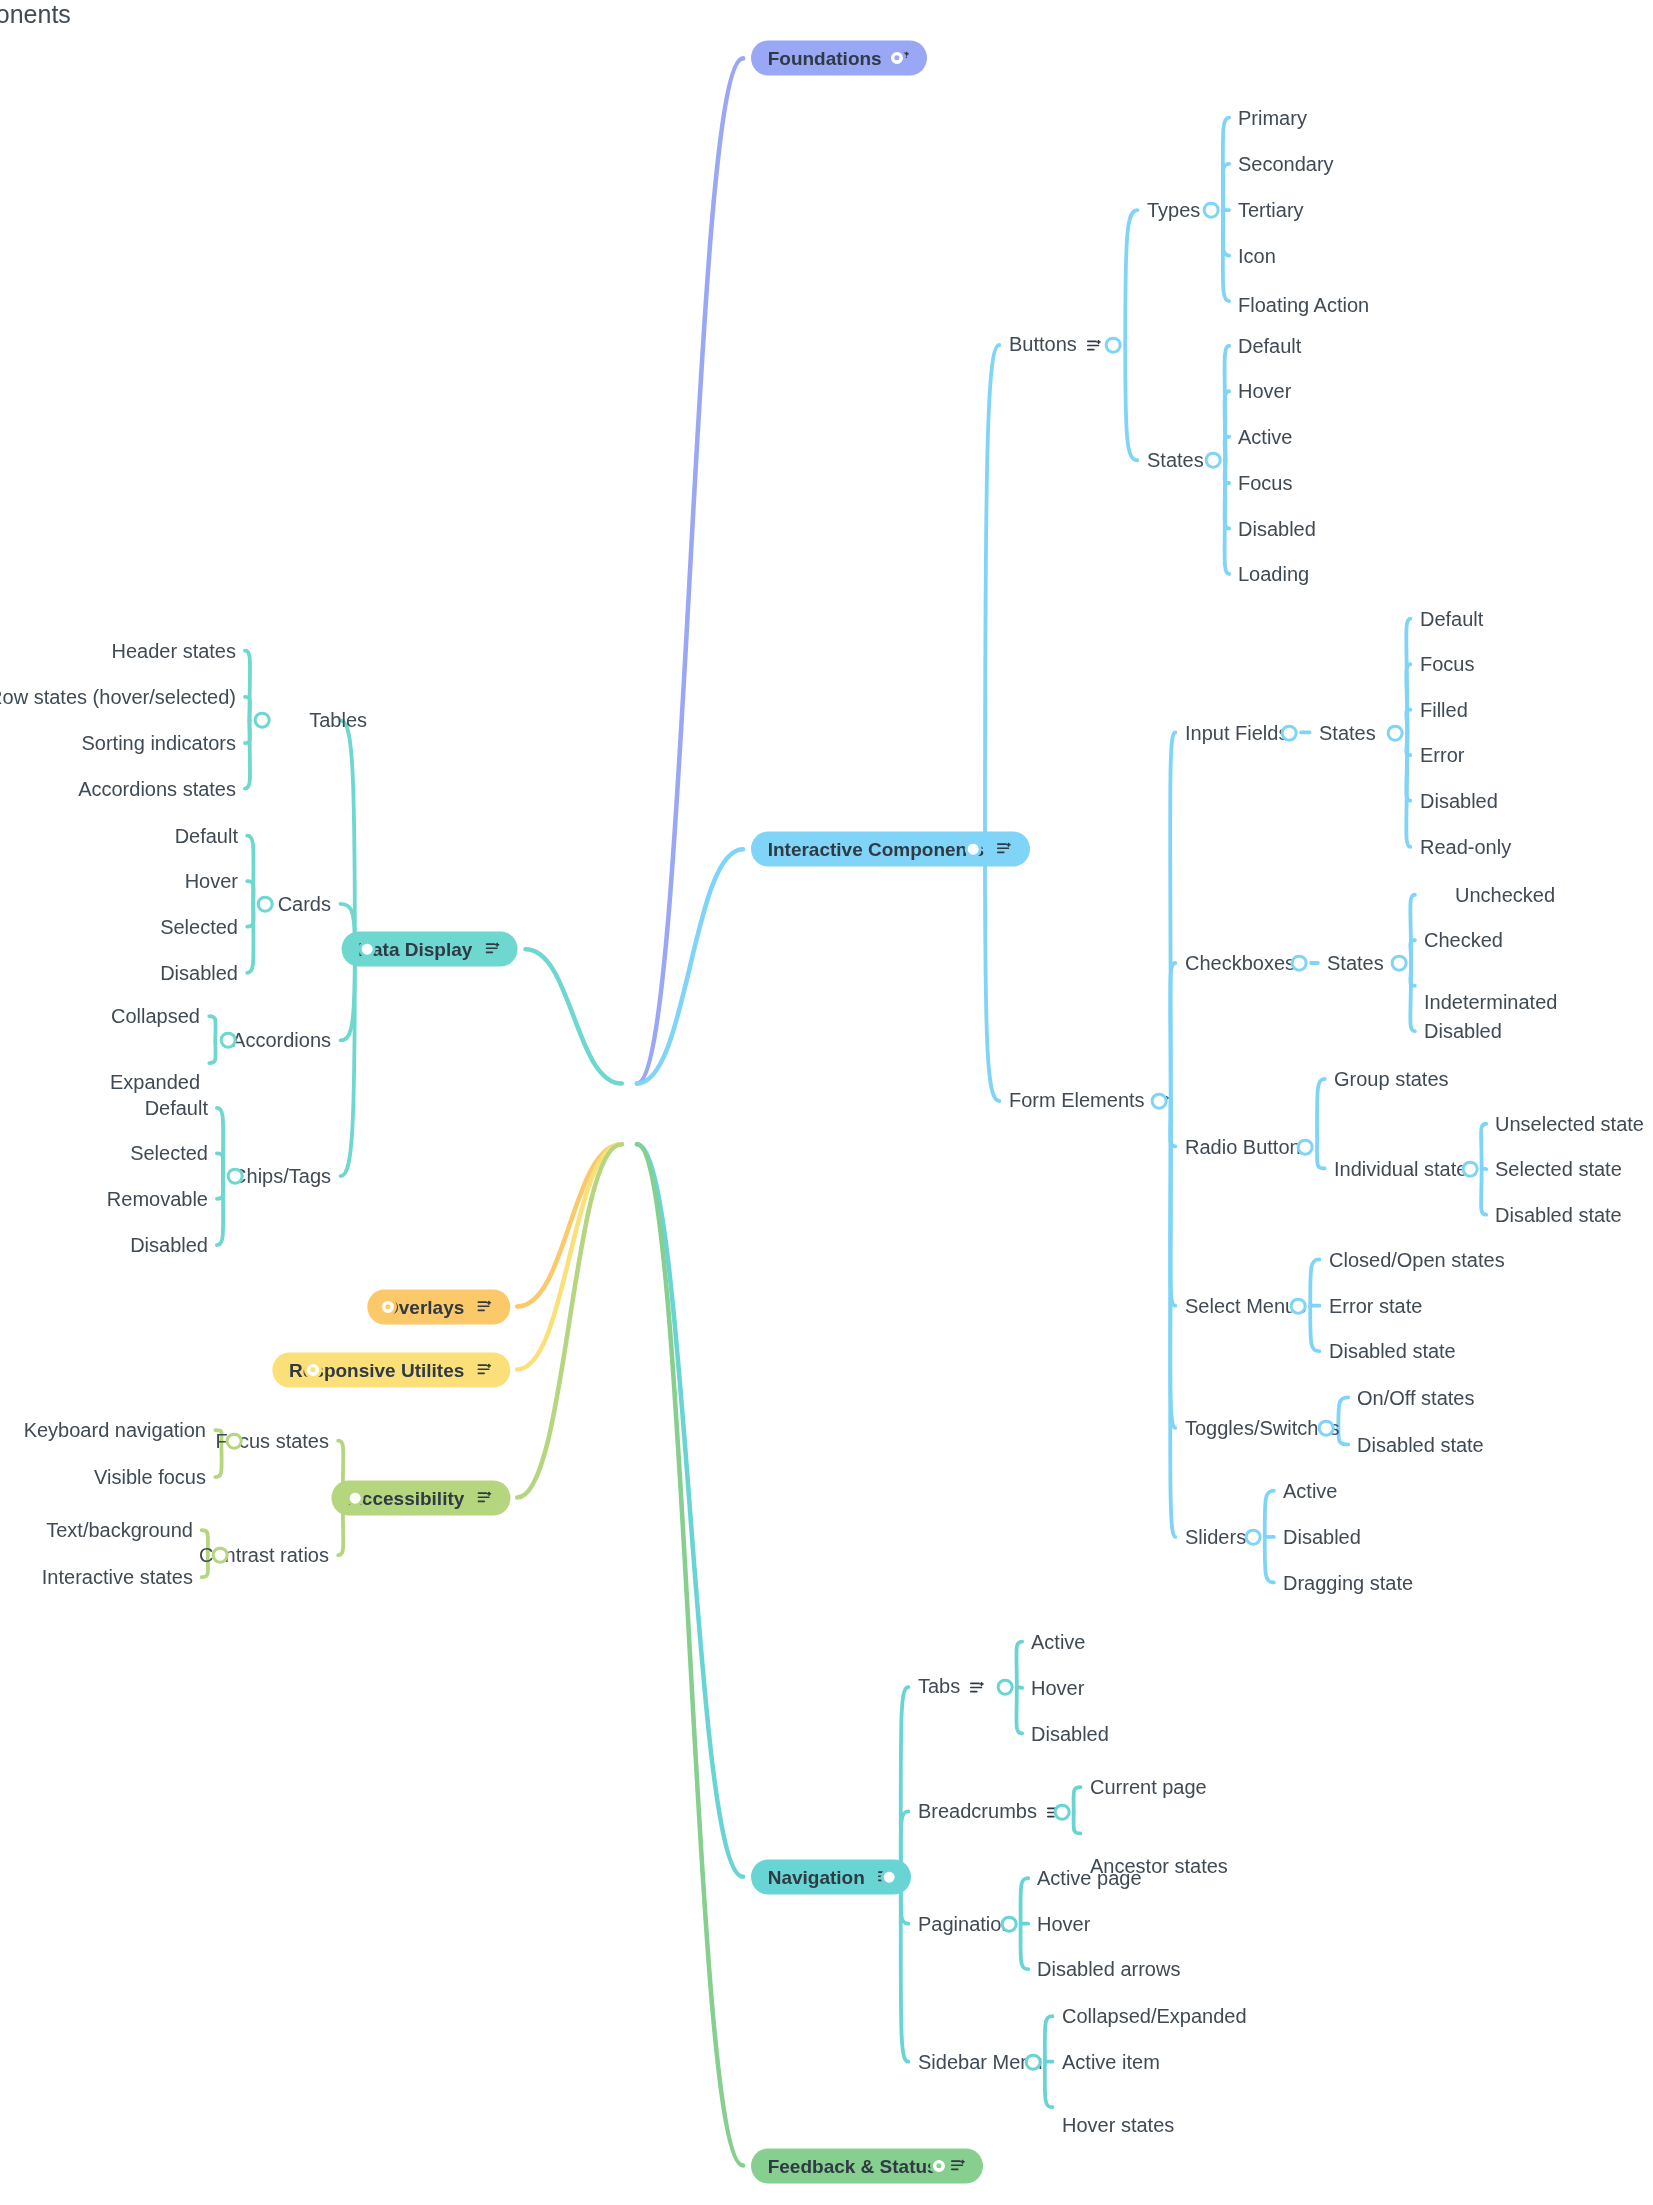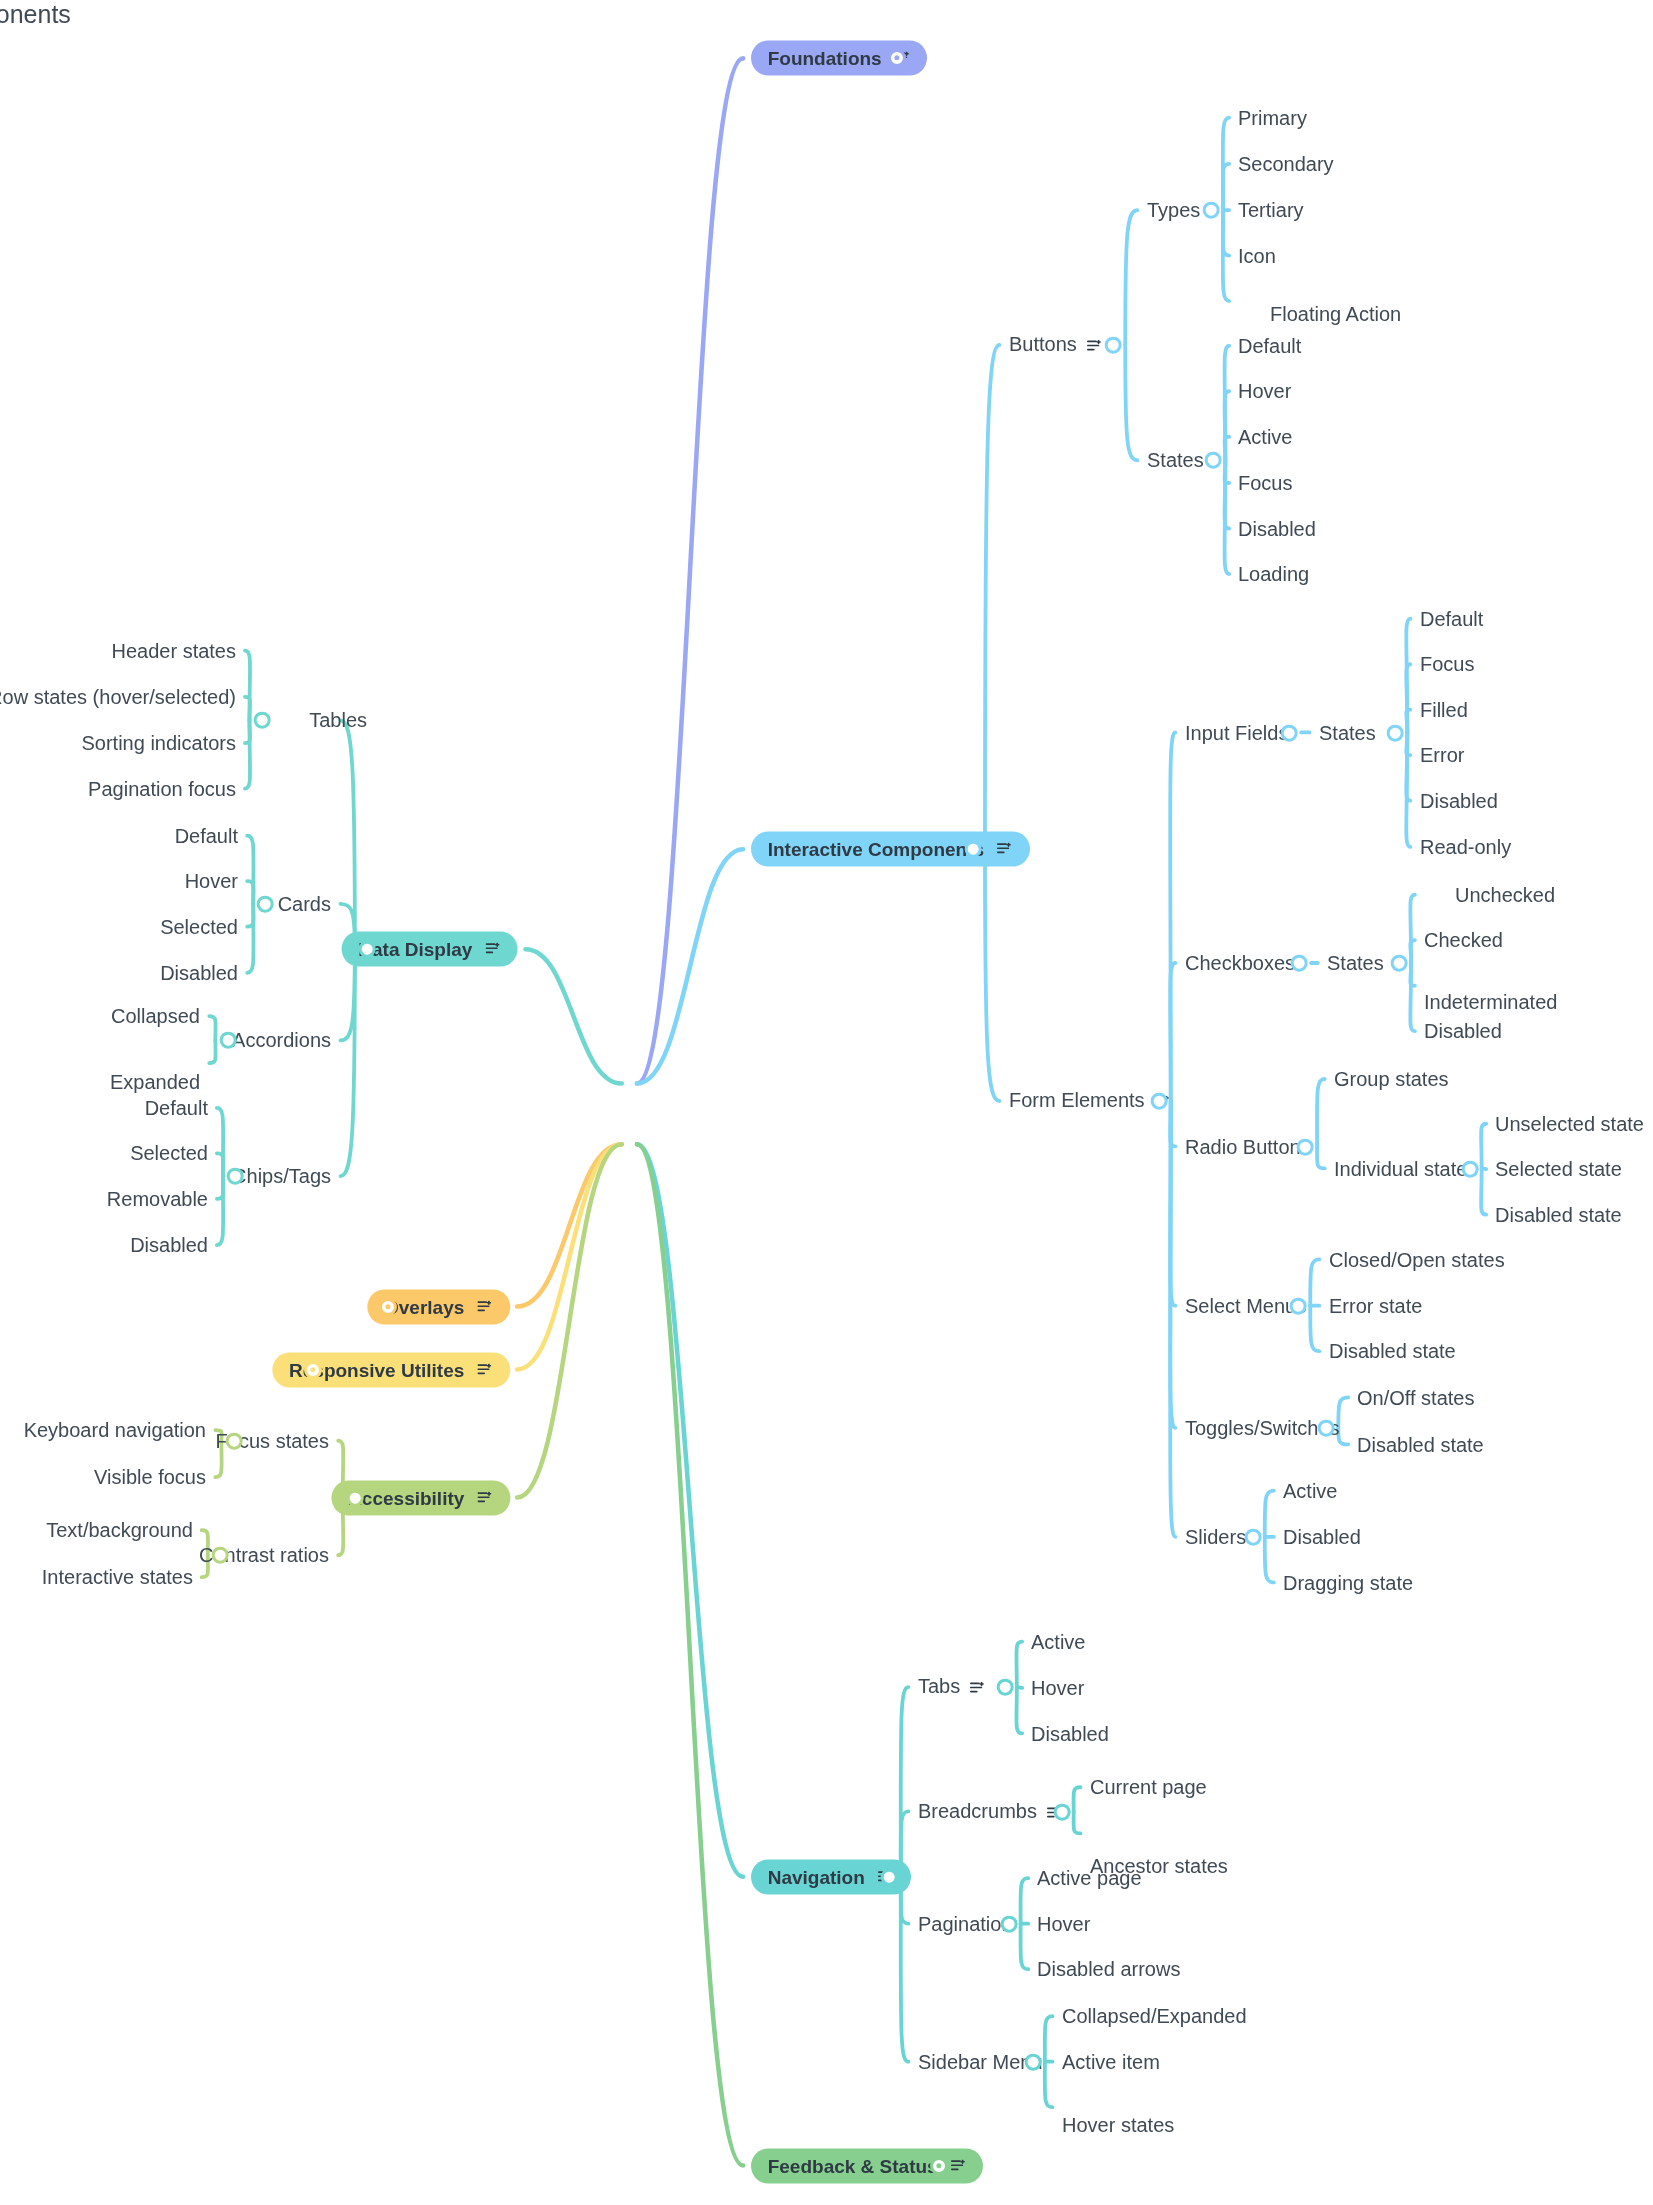--- a/index.html
+++ b/index.html
@@ -228,21 +228,21 @@
   <rect x="14.2" y="0" width="2" height="6" rx="1" fill="#2f3a45"></rect>
   <rect x="12.2" y="2" width="6" height="2" rx="1" fill="#2f3a45"></rect>
 </svg></span></div>
       <div class="knob ring" style="left: 1113px; top: 345px; border-color: rgb(127, 212, 247);"></div>
       <div class="tnode r" style="left: 1147px; top: 210px;"><span>Types</span></div>
       <div class="knob ring" style="left: 1211px; top: 210px; border-color: rgb(127, 212, 247);"></div>
       <div class="tnode r" style="left: 1238px; top: 118px;"><span>Primary</span></div>
       <div class="tnode r" style="left: 1238px; top: 164px;"><span>Secondary</span></div>
       <div class="tnode r" style="left: 1238px; top: 210px; text-align: center;"><span>Tertiary</span></div>
       <div class="tnode r" style="left: 1238px; top: 256px;"><span>Icon</span></div>
-      <div class="tnode r" style="left: 1238px; top: 314px; margin-left: 32px;"><span>Floating Action</span></div>
+      <div class="tnode r" style="left: 1238px; top: 305px;"><span>Floating Action</span></div>
       <div class="tnode r" style="left: 1147px; top: 460px;"><span>States</span></div>
       <div class="knob ring" style="left: 1213px; top: 460px; border-color: rgb(127, 212, 247);"></div>
       <div class="tnode r" style="left: 1238px; top: 346px;"><span>Default</span></div>
       <div class="tnode r" style="left: 1238px; top: 391px;"><span>Hover</span></div>
       <div class="tnode r" style="left: 1238px; top: 437px;"><span>Active</span></div>
       <div class="tnode r" style="left: 1238px; top: 483px;"><span>Focus</span></div>
       <div class="tnode r" style="left: 1238px; top: 529px;"><span>Disabled</span></div>
       <div class="tnode r" style="left: 1238px; top: 574px;"><span>Loading</span></div>
       <div class="tnode r" style="left: 1009px; top: 1101px;"><span>Form Elements</span><span class="addicon"><svg width="16" height="13" viewBox="0 0 21 17">
   <rect x="0" y="1" width="13" height="2.2" rx="1.1" fill="#2f3a45"></rect>
@@ -301,21 +301,21 @@
   <rect x="14.2" y="0" width="2" height="6" rx="1" fill="#2f3a45"></rect>
   <rect x="12.2" y="2" width="6" height="2" rx="1" fill="#2f3a45"></rect>
 </svg></span>
       </div>
       <div class="knob ring" style="left: 367px; top: 949px; border-color: rgb(110, 215, 208);"></div>
       <div class="tnode l" style="left: 331px; top: 720px; margin-left: 36px;"><span>Tables</span></div>
       <div class="knob ring" style="left: 262px; top: 720px; border-color: rgb(110, 215, 208);"></div>
       <div class="tnode l" style="left: 236px; top: 651px;"><span>Header states</span></div>
       <div class="tnode l" style="left: 236px; top: 697px;"><span>Row states (hover/selected)</span></div>
       <div class="tnode l" style="left: 236px; top: 743px;"><span>Sorting indicators</span></div>
-      <div class="tnode l" style="left: 236px; top: 789px;"><span>Pagination focus</span></div>
+      <div class="tnode l" style="left: 236px; top: 789px;"><span>Accordions states</span></div>
       <div class="tnode l" style="left: 331px; top: 904px;"><span>Cards</span></div>
       <div class="knob ring" style="left: 265px; top: 904px; border-color: rgb(110, 215, 208);"></div>
       <div class="tnode l" style="left: 238px; top: 836px;"><span>Default</span></div>
       <div class="tnode l" style="left: 238px; top: 881px;"><span>Hover</span></div>
       <div class="tnode l" style="left: 238px; top: 927px;"><span>Selected</span></div>
       <div class="tnode l" style="left: 238px; top: 973px;"><span>Disabled</span></div>
       <div class="tnode l" style="left: 331px; top: 1040px;"><span>Accordions</span></div>
       <div class="knob ring" style="left: 228px; top: 1040px; border-color: rgb(110, 215, 208);"></div>
       <div class="tnode l" style="left: 200px; top: 1016px;"><span>Collapsed</span></div>
       <div class="tnode l" style="left: 200px; top: 1063px; margin-top: 19px;"><span>Expanded</span></div>

